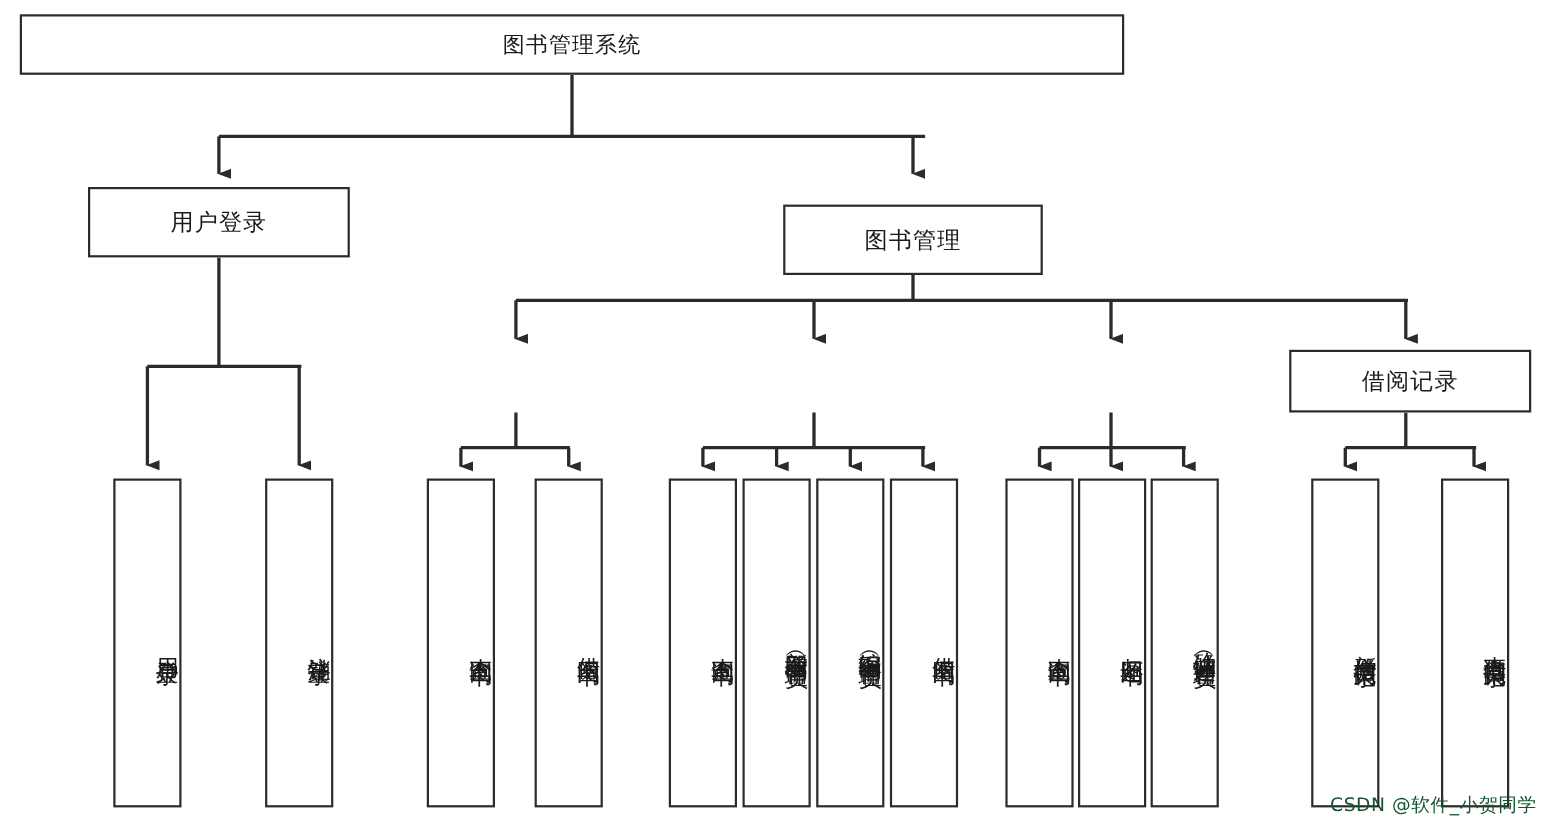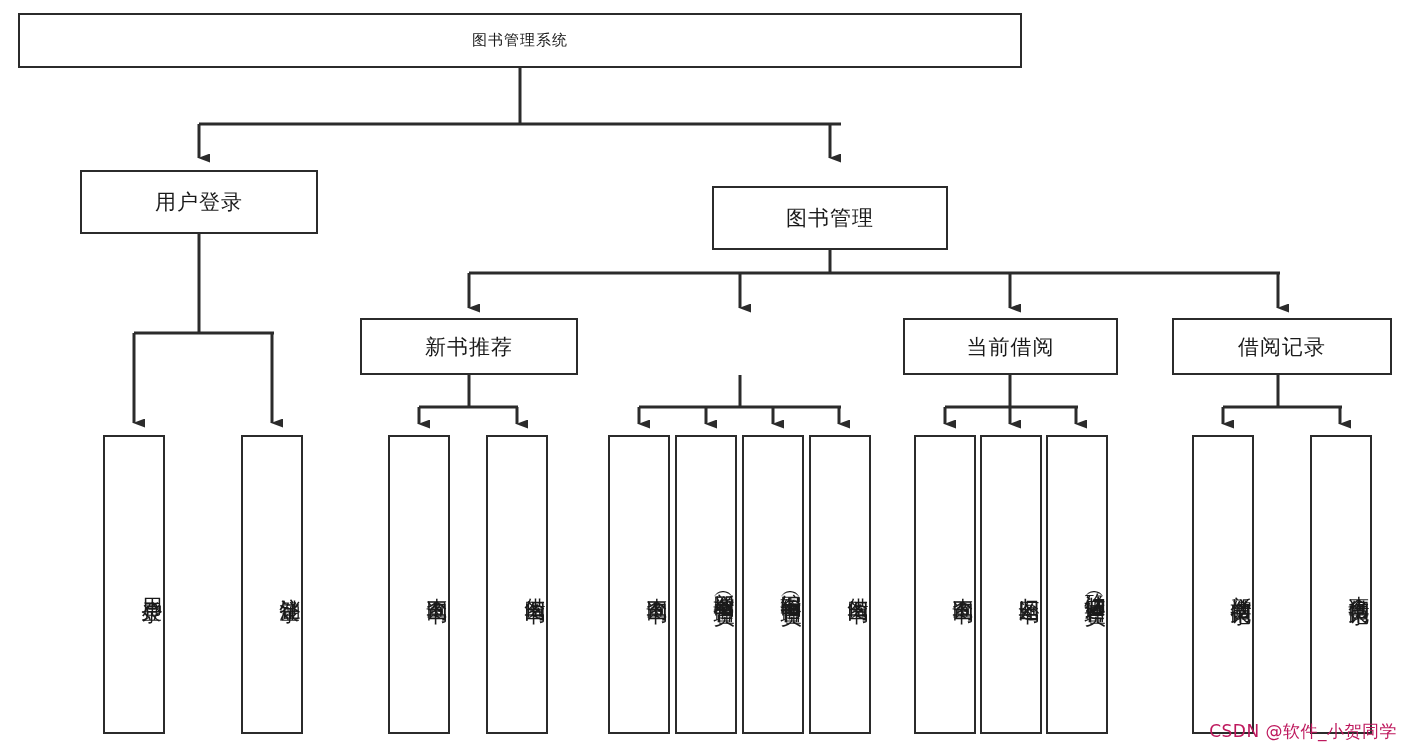--- a/index.html
+++ b/index.html
@@ -34,21 +34,21 @@
     display: flex;
     align-items: center;
     justify-content: center;
     color: #1a1a1a;
   }
   .node.horiz {
     font-size: 21px;
     letter-spacing: 1px;
   }
   .node.horiz.root {
-    font-size: 15px;
+    font-size: 20px;
   }
   .node.vert {
     writing-mode: vertical-rl;
     text-orientation: upright;
     font-size: 21px;
     line-height: 1.08;
     letter-spacing: 2px;
     padding-top: 8px;
     padding-bottom: 8px;
     align-items: flex-start;
@@ -57,21 +57,21 @@
   .node.vert .vlabel {
     writing-mode: vertical-rl;
     text-orientation: upright;
     white-space: nowrap;
   }
   .watermark {
     position: absolute;
     right: 8px;
     bottom: 4px;
     font-size: 17px;
-    color: #be185d;
+    color: #14532d;
     letter-spacing: 0.5px;
     white-space: nowrap;
   }
 </style>
 </head>
 <body>
 
 <div id="canvas">
 
   <svg id="edges" viewBox="0 0 1405 747" xmlns="http://www.w3.org/2000/svg">
@@ -128,26 +128,20 @@
     <span>图书管理系统</span>
   </div>
 
   <div class="node horiz" style="left:80px; top:170px; width:238px; height:64px;">
     <span>用户登录</span>
   </div>
   <div class="node horiz" style="left:712px; top:186px; width:236px; height:64px;">
     <span>图书管理</span>
   </div>
 
-  <div class="node horiz" style="left:360px; top:318px; width:218px; height:57px;">
-    <span>新书推荐</span>
-  </div>
-  <div class="node horiz" style="left:903px; top:318px; width:215px; height:57px;">
-    <span>当前借阅</span>
-  </div>
   <div class="node horiz" style="left:1172px; top:318px; width:220px; height:57px;">
     <span>借阅记录</span>
   </div>
 
   <div class="node vert" style="left:103px; top:435px; width:62px; height:299px;">
     <span class="vlabel">用户登录</span>
   </div>
   <div class="node vert" style="left:241px; top:435px; width:62px; height:299px;">
     <span class="vlabel">注销登录</span>
   </div>

